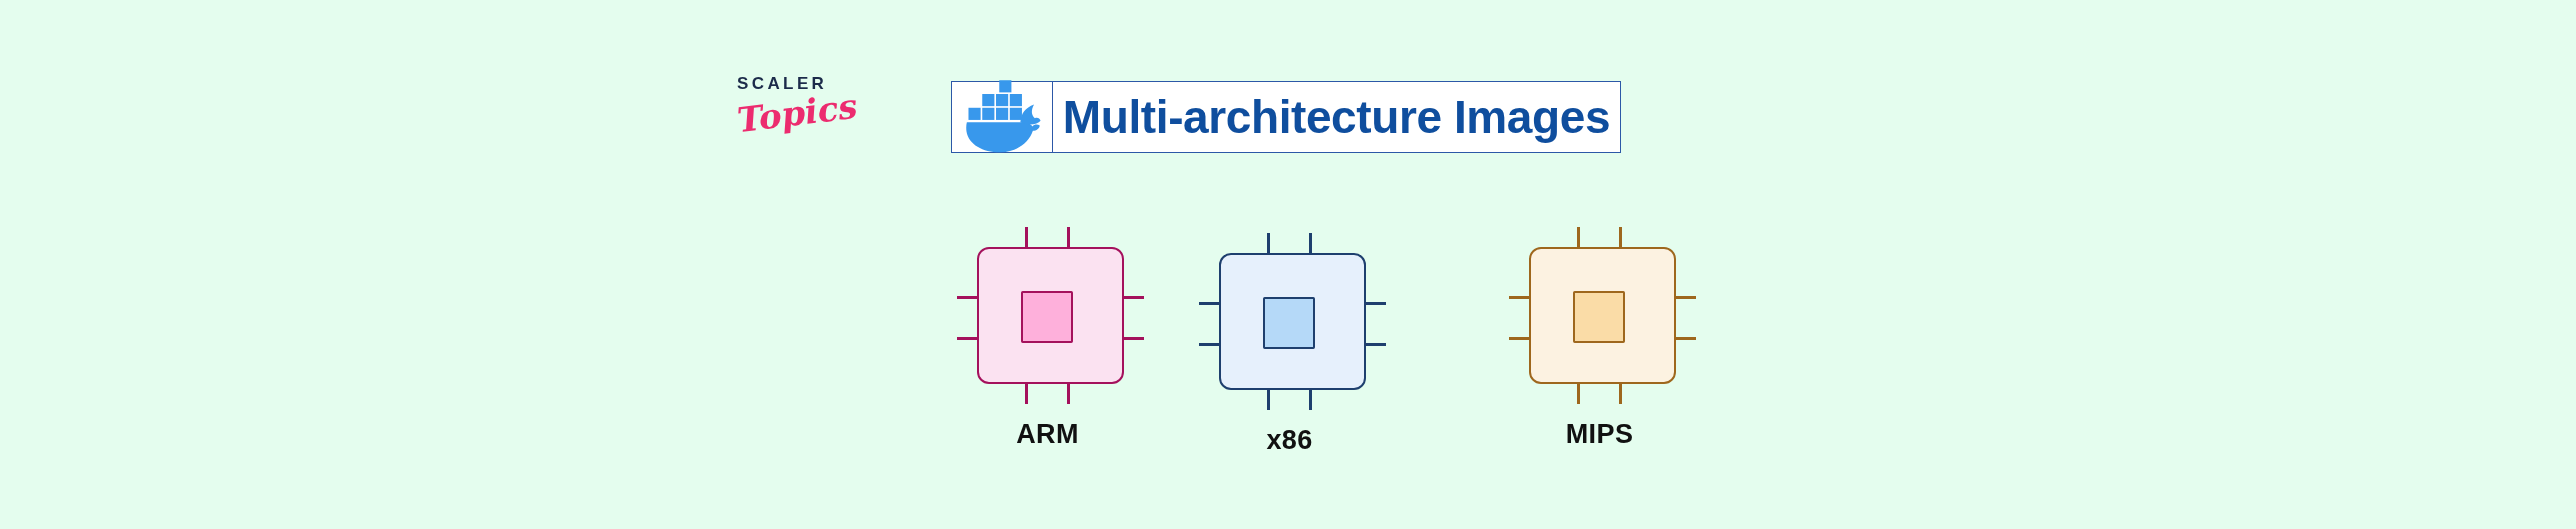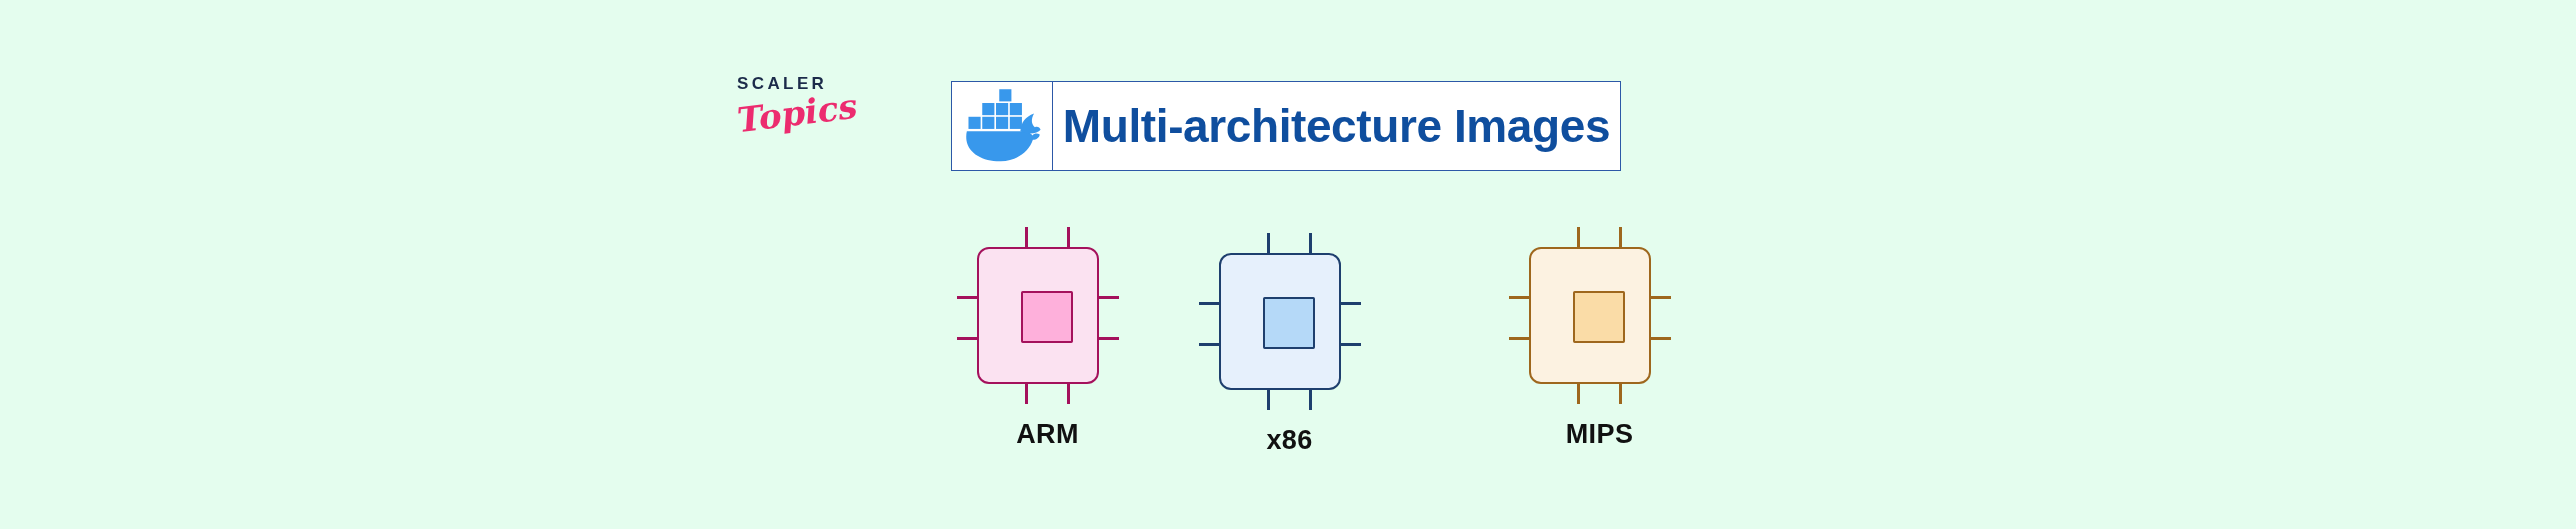--- a/index.html
+++ b/index.html
@@ -19,41 +19,41 @@
     color: var(--brand, #1C2B4A); line-height:1.2;
   }
   .logo-topics {
     font-family:"DejaVu Serif", serif; font-style:italic; font-weight:bold;
     font-size:34px; line-height:1.0; color: var(--script, #EC2C6F);
     transform: rotate(-7deg); margin-top:1.7px;
   }
 
   
   .banner {
-    position:absolute; left:951px; top:81px; width:670px; height:90px;
+    position:absolute; left:951px; top:81px; width:670px; height:72px;
     box-sizing:border-box; background: var(--bannerbg, #fff);
     border: 1.7px solid var(--border, #2C58A7);
     display:flex; align-items:stretch;
   }
   .icon-cell {
     width:101px; flex:0 0 101px; box-sizing:border-box;
     border-right:1.7px solid var(--border, #2C58A7);
     display:flex; align-items:center; justify-content:center;
     color: var(--docker, #3898EC);
   }
   .icon-cell svg { width:81px; height:81px; display:block; }
   .banner-title {
     flex:1; display:flex; align-items:center; justify-content:center;
     font-size:46px; font-weight:bold; color: var(--titlecolor, #124FA0);
     letter-spacing:-0.4px; white-space:nowrap;
   }
 
   
   .chip {
-    position:absolute; width:122px; height:137px; box-sizing:border-box;
+    position:absolute; width:147px; height:137px; box-sizing:border-box;
     border:2.1px solid var(--stroke); border-radius:12px;
     background: var(--fill);
   }
   .chip-arm  { left:977px; top:247px; }
   .chip-x86  { left:1219px; top:253px; }
   .chip-mips { left:1529px; top:247px; }
   .core {
     position:absolute; left:42px; top:42px; width:52px; height:52px;
     box-sizing:border-box; border:2.1px solid var(--stroke);
     background: var(--core); border-radius:1.7px;

